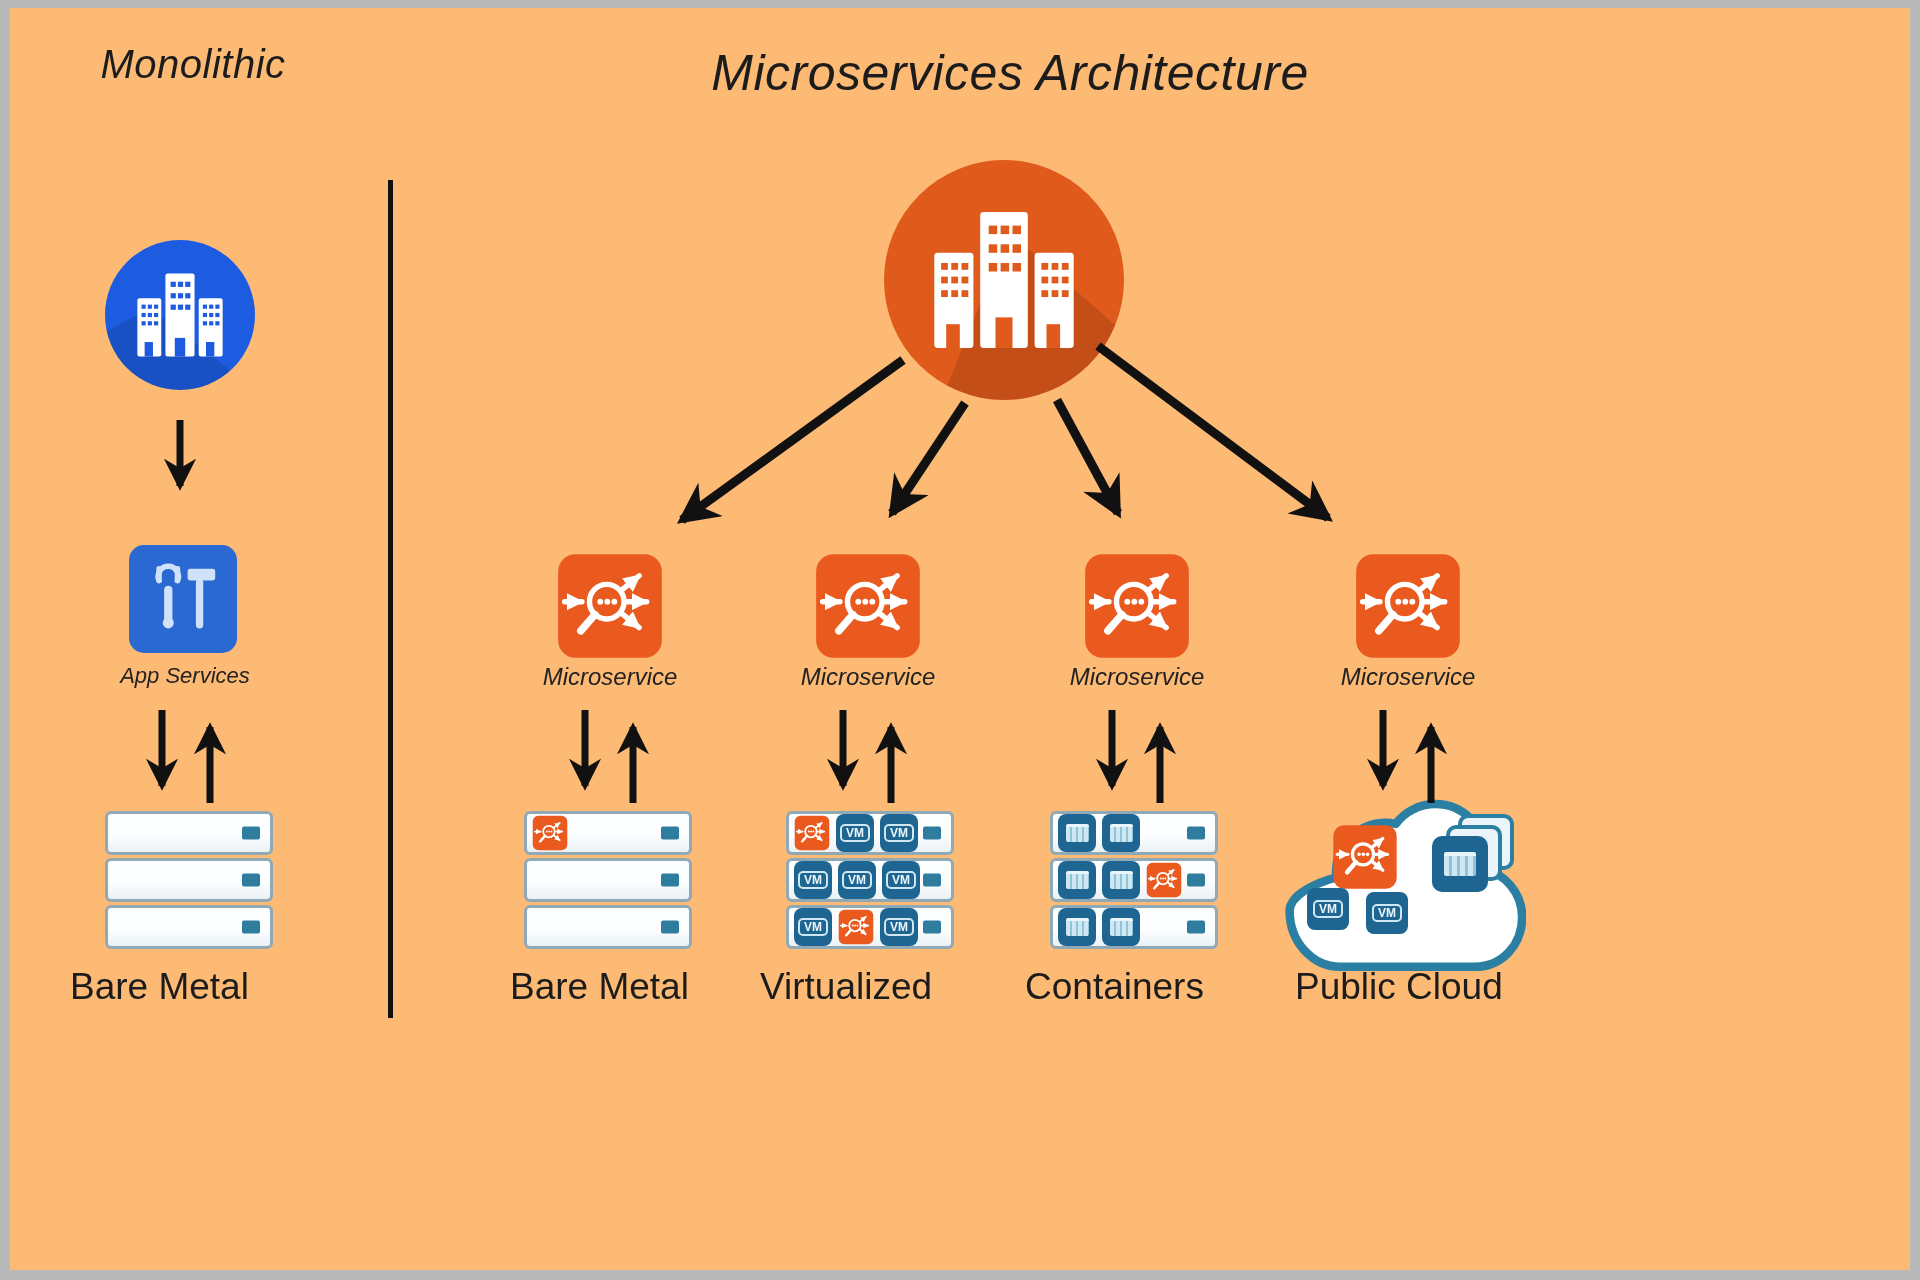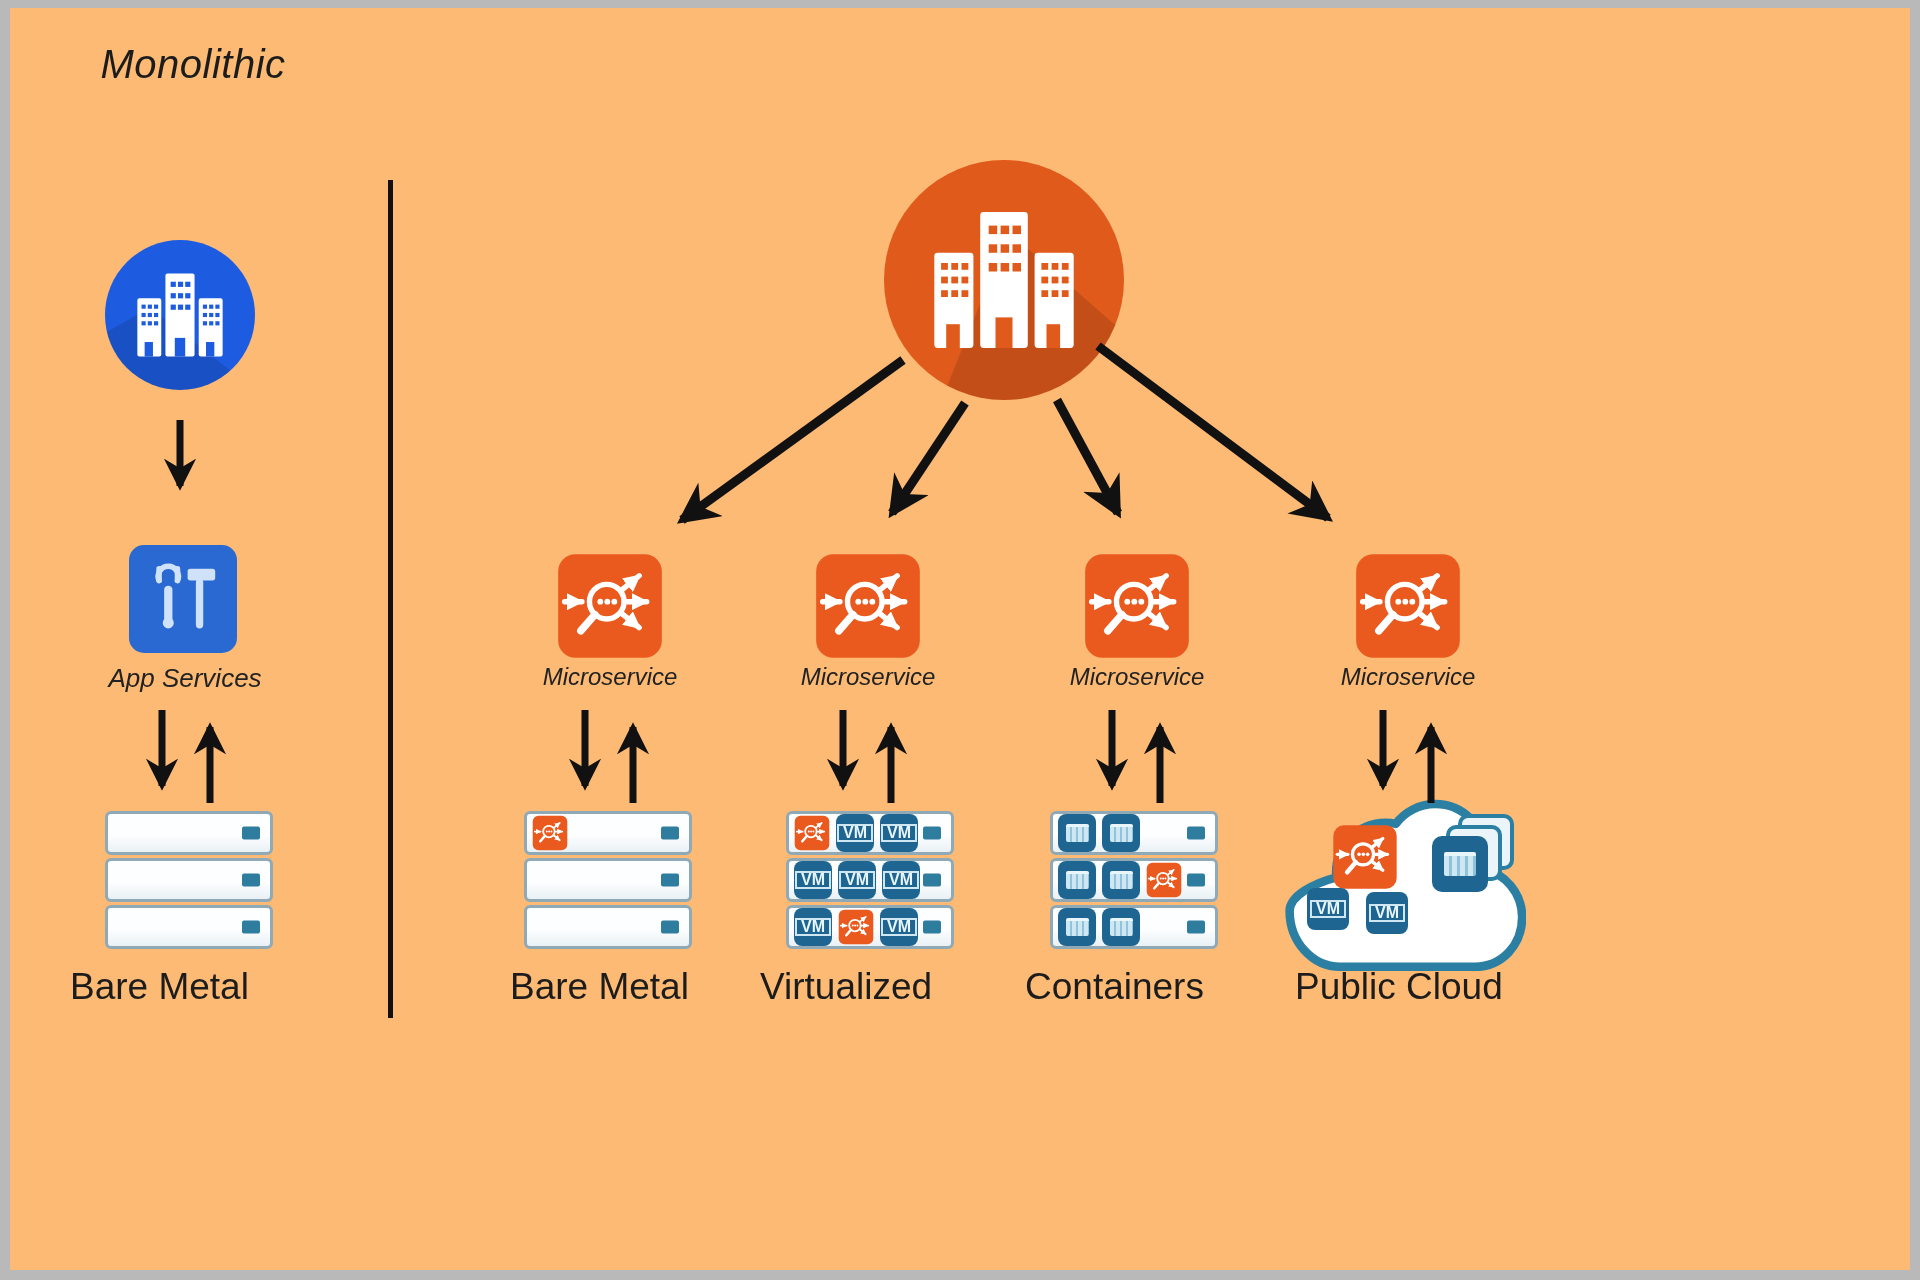--- a/index.html
+++ b/index.html
@@ -11,30 +11,30 @@
   .micro-title{left:620px;top:36px;width:760px;font-size:50px;text-align:center;}
   .circle{border-radius:50%;overflow:hidden;}
   .circle .shade{position:absolute;inset:0;background:rgba(0,0,0,.13);}
   .blue-circle{left:95px;top:232px;width:150px;height:150px;background:#1d5ce0;}
   .blue-circle .shade{clip-path:polygon(30% 45%,100% 100%,0 100%,0 62%);}
   .orange-circle{left:874px;top:152px;width:240px;height:240px;background:#e05a1c;}
   .orange-circle .shade{clip-path:polygon(52% 30%,100% 72%,100% 100%,24% 100%);}
   .bldg{position:absolute;left:50%;top:50%;transform:translate(-50%,-52%);}
   .app-sq{left:119px;top:537px;width:108px;height:108px;background:#2a69d2;border-radius:15px;display:flex;align-items:center;justify-content:center;}
   .label{font-style:italic;color:#222;text-align:center;}
-  .app-label{left:70px;top:655px;width:210px;font-size:26px;}
+  .app-label{left:70px;top:655px;width:210px;font-size:22px;}
   .ms-label{top:655px;width:220px;font-size:24px;}
   .target-label{top:958px;font-size:37px;color:#1c1c1c;text-align:left;font-style:normal;}
   .divider{left:378px;top:172px;width:5px;height:838px;background:#111;}
   .ms-icon{width:108px;height:108px;top:544px;}
   .srv-col{width:168px;top:803px;}
   .srv{position:relative;height:44px;margin-bottom:3px;border:3px solid #8fa9b6;border-radius:6px;background:linear-gradient(#fdfeff 55%,#e9f1f5);display:flex;align-items:center;gap:6px;padding:0 32px 0 5px;box-sizing:border-box;}
   .led{position:absolute;right:10px;top:50%;transform:translateY(-50%);width:18px;height:13px;background:#2e7d9e;border-radius:2px;}
   .vm{width:38px;height:38px;background:#1e6691;border-radius:8px;display:flex;align-items:center;justify-content:center;flex:none;}
-  .vm b{display:inline-block;border:2px solid #cfe7f2;color:#e8f5fa;border-radius:0;font-size:16px;font-weight:bold;padding:1px 4px;line-height:12px;}
+  .vm b{display:inline-block;border:2px solid #cfe7f2;color:#e8f5fa;border-radius:5px;font-size:12px;font-weight:bold;padding:1px 4px;line-height:12px;}
   .ct{width:38px;height:38px;background:#1e6691;border-radius:8px;display:flex;align-items:center;justify-content:center;flex:none;}
   .ct i{display:block;width:23px;height:15px;border-radius:2px;background:repeating-linear-gradient(90deg,#cfe7f2 0 4px,#8fc4da 4px 6px);border-top:3px solid #e8f5fa;}
   .ms-sm{width:36px;height:36px;flex:none;}
   .cloud-wrap{left:1268px;top:772px;width:248px;height:200px;}
   .stack{left:1420px;top:806px;width:90px;height:90px;}
   .stack span{position:absolute;width:56px;height:56px;border-radius:10px;box-sizing:border-box;}
   .stack .back2{left:28px;top:0;border:4px solid #2b7fa3;background:#eaf4f9;}
   .stack .back1{left:16px;top:11px;border:4px solid #2b7fa3;background:#eaf4f9;}
   .stack .front{left:2px;top:22px;background:#1e6691;display:flex;align-items:center;justify-content:center;}
   .stack .front i{display:block;width:32px;height:20px;border-radius:2px;background:repeating-linear-gradient(90deg,#cfe7f2 0 5px,#8fc4da 5px 8px);border-top:4px solid #e8f5fa;}
@@ -124,20 +124,21 @@
               <circle cx="47.5" cy="46" r="2.7"></circle>
               <circle cx="54" cy="46" r="2.7"></circle>
         </g>
       </symbol>
     </defs>
   </svg>
 
   <div class="abs title mono-title">
     <div>Monolithic</div>
   </div>
+  <div class="abs title micro-title">Microservices Architecture</div>
 
   <div class="abs divider"></div>
 
   <div class="abs circle blue-circle" style="color:#1d5ce0;">
     <div class="shade"></div>
     <svg class="bldg" width="104" height="104">
           <use href="#sym-bldg"></use>
         </svg>
   </div>
 

